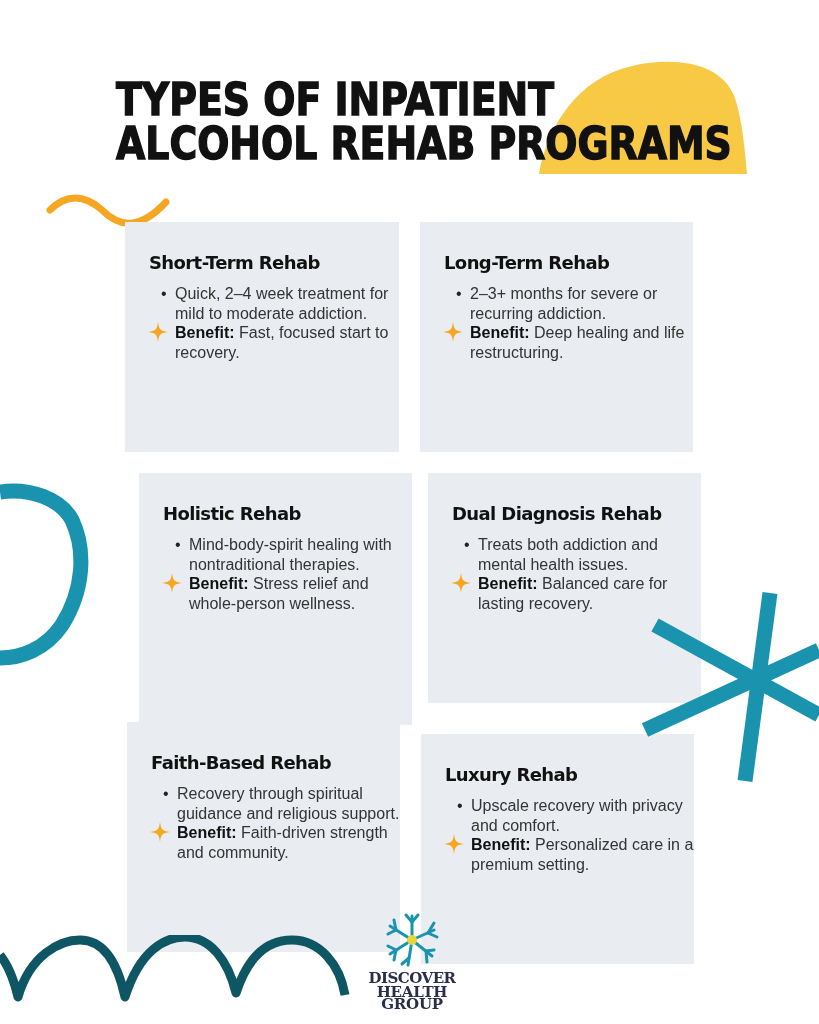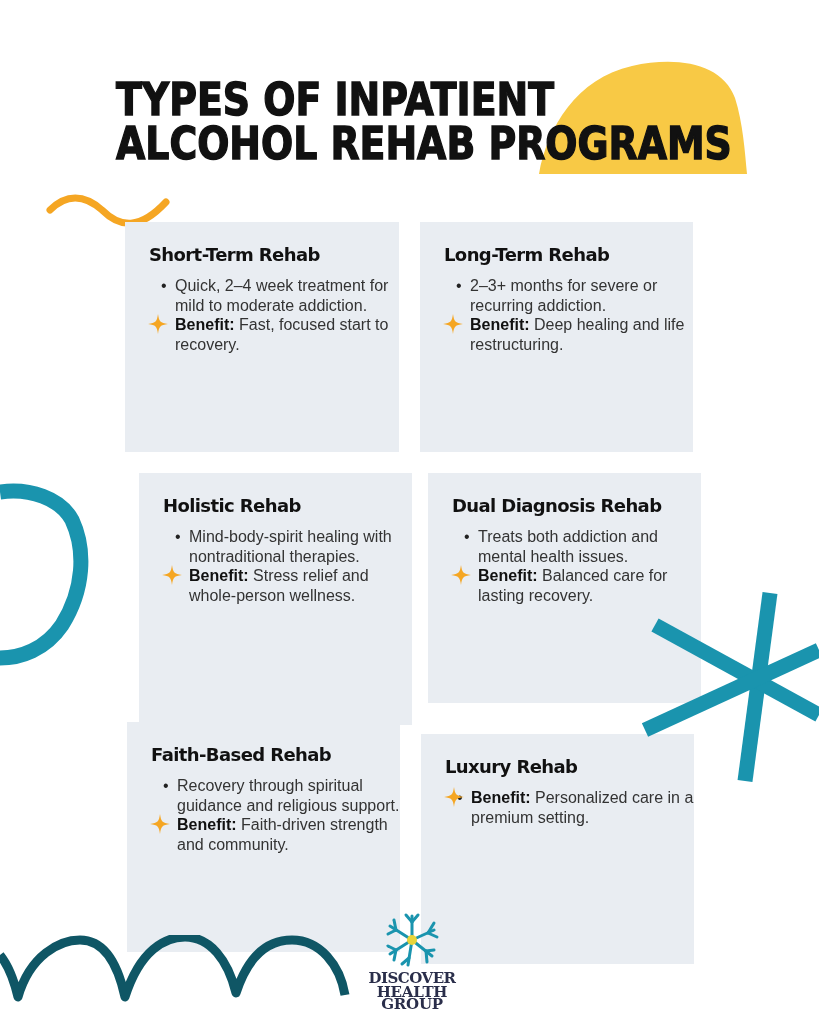--- a/index.html
+++ b/index.html
@@ -1,20 +1,20 @@
 <!DOCTYPE html>
 <html><head>
 <meta charset="utf-8">
 <style>
   html, body { margin:0; padding:0; }
   body { width:819px; height:1024px; background:#ffffff; position:relative; overflow:hidden; font-family:"Liberation Sans", sans-serif; }
   .deco { position:absolute; }
   .title { position:absolute; left:116px; top:78px; margin:0; font-family:"DejaVu Sans", sans-serif; font-weight:900; font-size:44px; line-height:44px; letter-spacing:0px; color:#111111; transform:scaleX(0.86); transform-origin:left top; white-space:nowrap; z-index:2; }
   .title span { display:block; -webkit-text-stroke:1.4px #111; }
-  .card { position:absolute; background:#e9edf2; box-sizing:border-box; padding:22px 0 0 24px; z-index:1; }
+  .card { position:absolute; background:#e9edf2; box-sizing:border-box; padding:30px 0 0 24px; z-index:1; }
   .card h2 { margin:0 0 11px 0; font-family:"DejaVu Sans", sans-serif; font-weight:bold; font-size:18px; letter-spacing:-0.6px; color:#111; }
   .card .body { position:relative; padding-left:26px; font-size:16px; line-height:19.5px; color:#333; }
   .card .bullet-row { position:relative; }
   .card .bullet { position:absolute; left:-14px; top:0; color:#222; }
   .card .benefit { position:relative; }
   .card .star { position:absolute; left:-28px; top:-2px; width:22px; height:22px; }
   .card .benefit b { color:#111; font-weight:bold; }
   .logo { position:absolute; left:357px; top:910px; width:110px; text-align:center; z-index:3; }
   .logo .name { font-family:"DejaVu Serif", serif; font-size:15px; letter-spacing:-0.5px; color:#2a2e4a; line-height:16px; font-weight:bold;text-align:center; }
   .logo .sub { font-family:"DejaVu Serif", serif; font-size:15px; letter-spacing:-0.2px; color:#2a2e4a; line-height:12px; font-weight:bold; }
@@ -110,21 +110,21 @@
           <path d="M10 1 C 11 8, 12 9, 19 10 C 12 11, 11 12, 10 19 C 9 12, 8 11, 1 10 C 8 9, 9 8, 10 1 Z" fill="#F5A623"></path>
         </svg>
       <b>Benefit:</b> <span>Faith-driven strength and community.</span>
     </div>
   </div>
 </div>
 
 <div class="card" style="left:421px;top:722px;width:273px;height:230px;margin-top:12px;">
   <h2>Luxury Rehab</h2>
   <div class="body">
-    <div class="bullet-row"><span class="bullet">•</span></div>
+    <div class="bullet-row"><span class="bullet">•</span><span>Upscale recovery with privacy and comfort.</span></div>
     <div class="benefit">
       <svg class="star" viewBox="0 0 20 20">
           <path d="M10 1 C 11 8, 12 9, 19 10 C 12 11, 11 12, 10 19 C 9 12, 8 11, 1 10 C 8 9, 9 8, 10 1 Z" fill="#F5A623"></path>
         </svg>
       <b>Benefit:</b> <span>Personalized care in a premium setting.</span>
     </div>
   </div>
 </div>
 
 <div class="logo">

